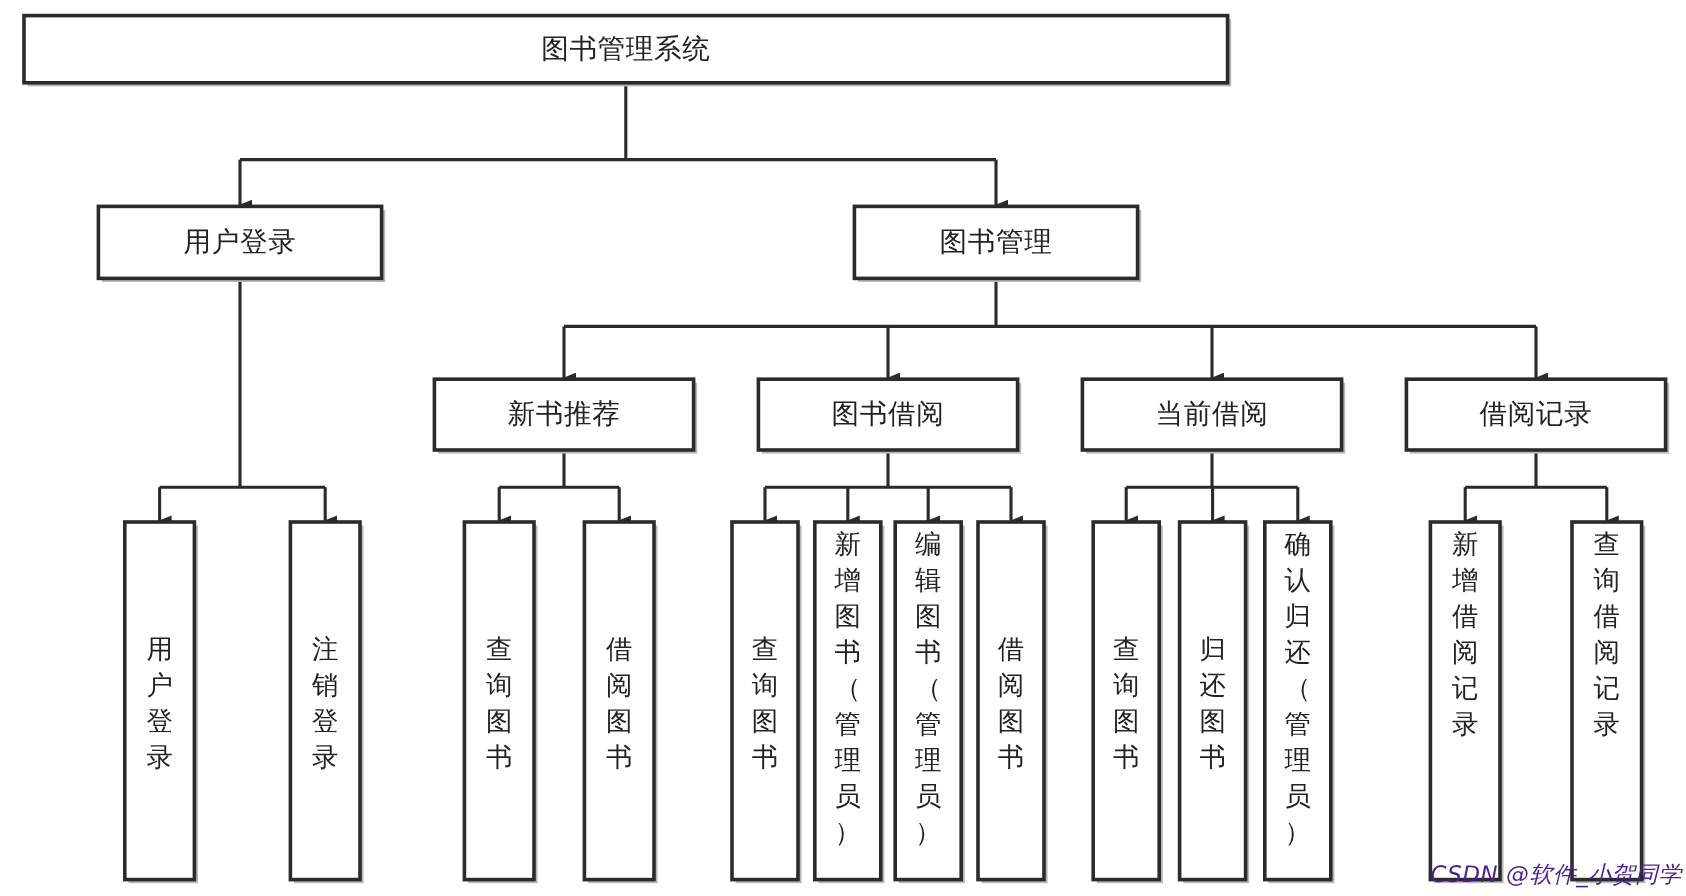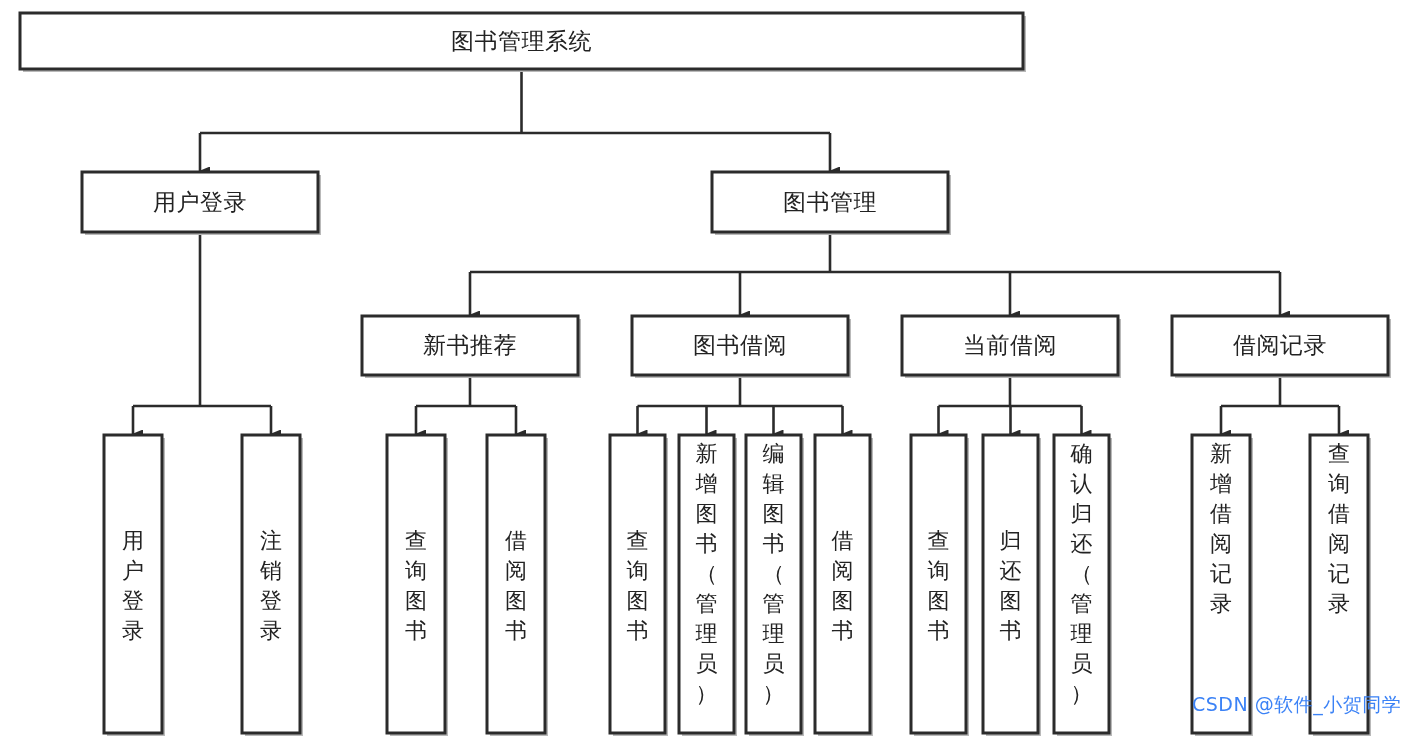--- a/index.html
+++ b/index.html
@@ -226,15 +226,15 @@
           <text x="1221" y="461" class="node-label-v"><tspan x="1221" dy="0">新</tspan><tspan x="1221" dy="30">增</tspan><tspan x="1221" dy="30">借</tspan><tspan x="1221" dy="30">阅</tspan><tspan x="1221" dy="30">记</tspan><tspan x="1221" dy="30">录</tspan></text>
         </g>
         <g>
           <rect x="1313" y="438" width="58" height="298" class="node-shadow"></rect>
           <rect x="1310" y="435" width="58" height="298" class="node-rect"></rect>
           <text x="1339" y="461" class="node-label-v"><tspan x="1339" dy="0">查</tspan><tspan x="1339" dy="30">询</tspan><tspan x="1339" dy="30">借</tspan><tspan x="1339" dy="30">阅</tspan><tspan x="1339" dy="30">记</tspan><tspan x="1339" dy="30">录</tspan></text>
         </g>
       </g>
   </svg>
 
-  <div class="watermark-text" id="wm" style="left: 1192px; top: 692px; color: #3b82f6;">CSDN @软件_小贺同学</div>
+  <div class="watermark-text" id="wm" style="left: 1192px; top: 716px; color: #4c1d95; font-style: italic;">CSDN @软件_小贺同学</div>
 
 </div>
 
 </body></html>

